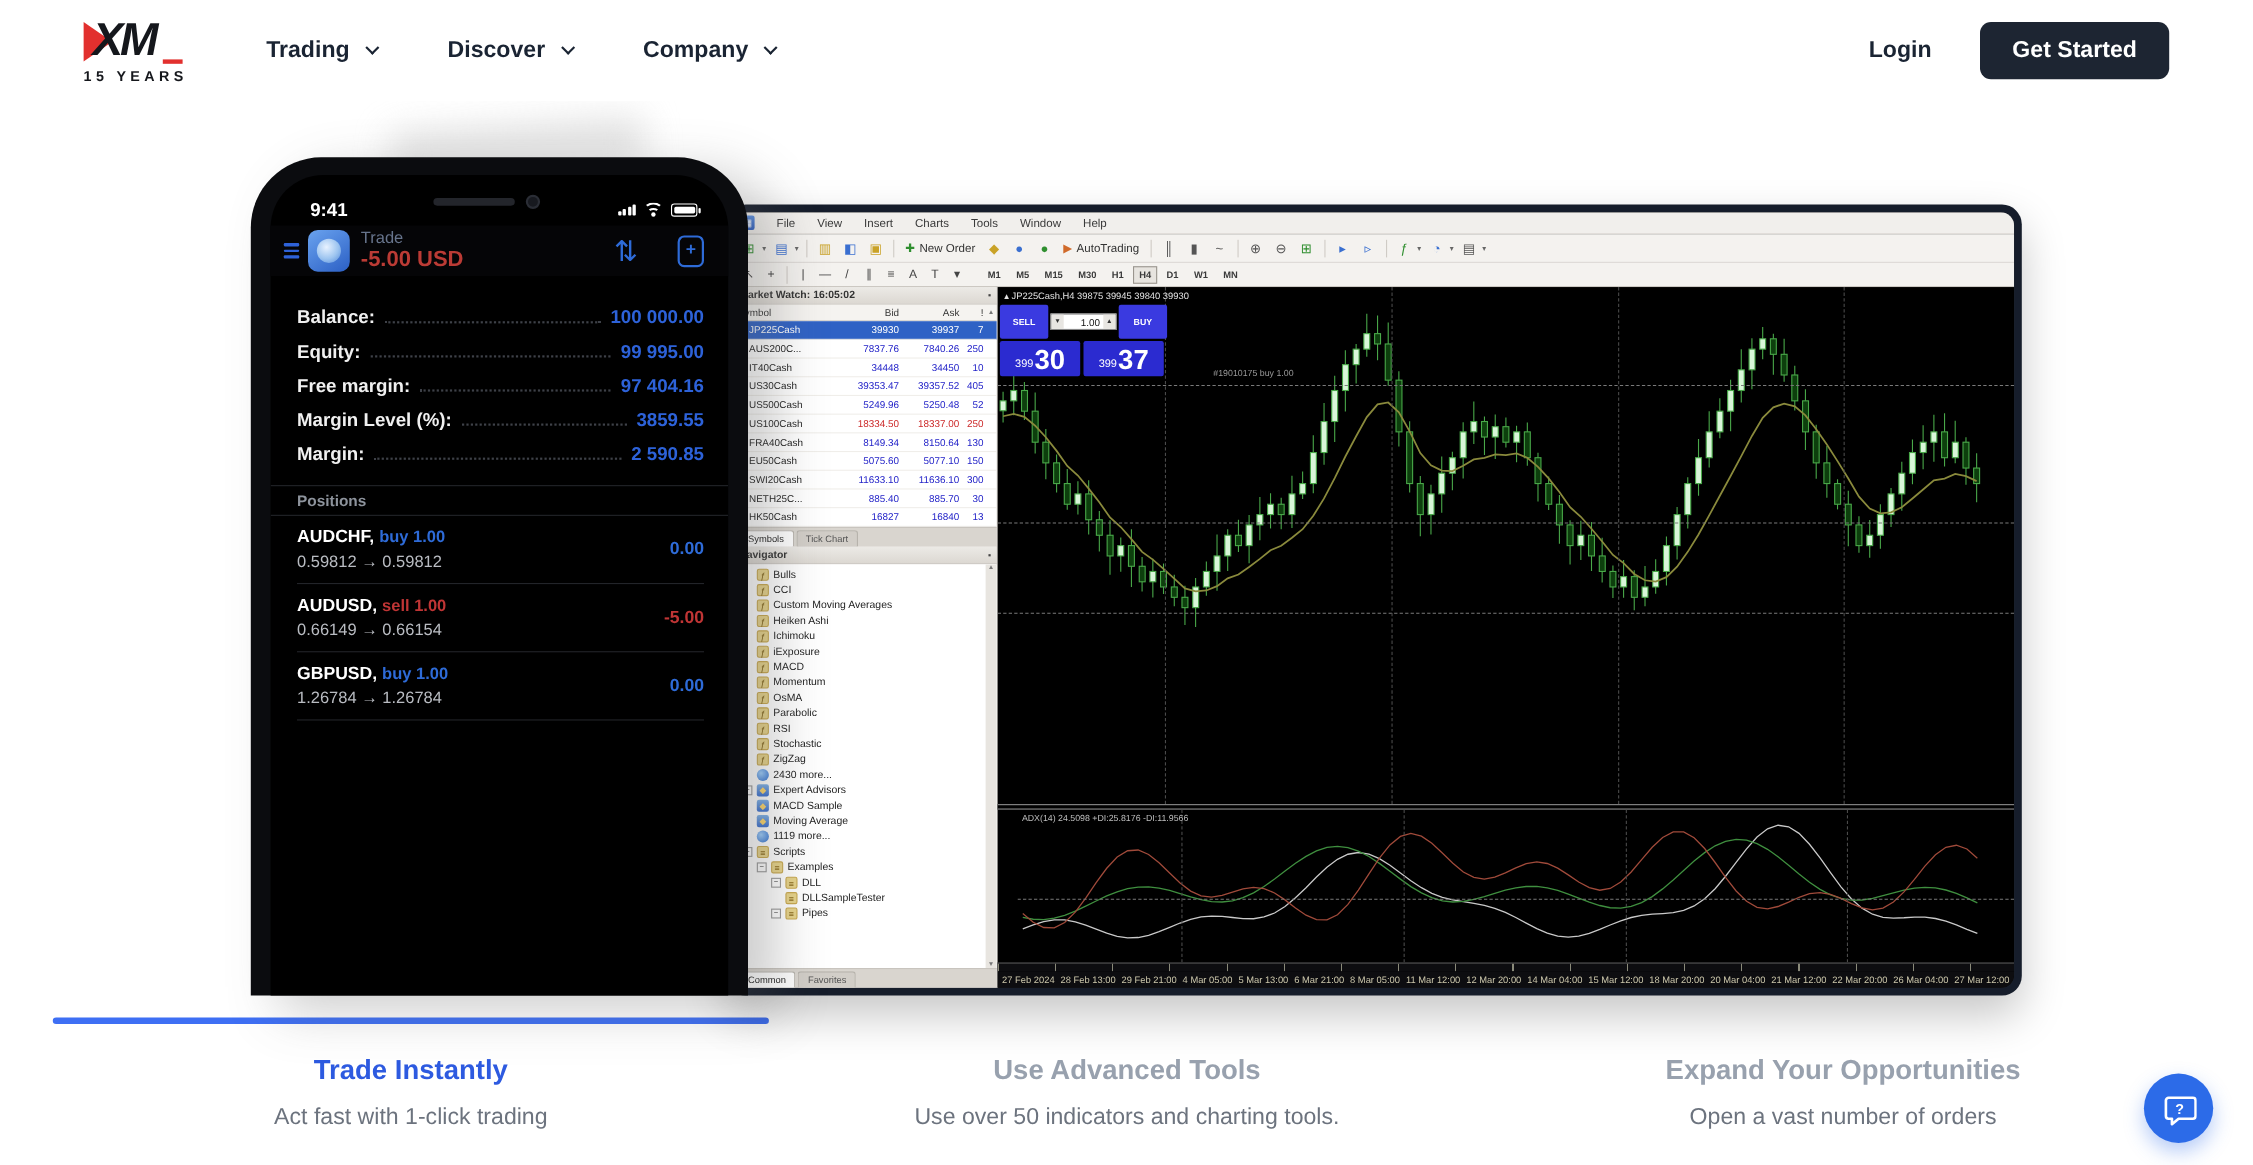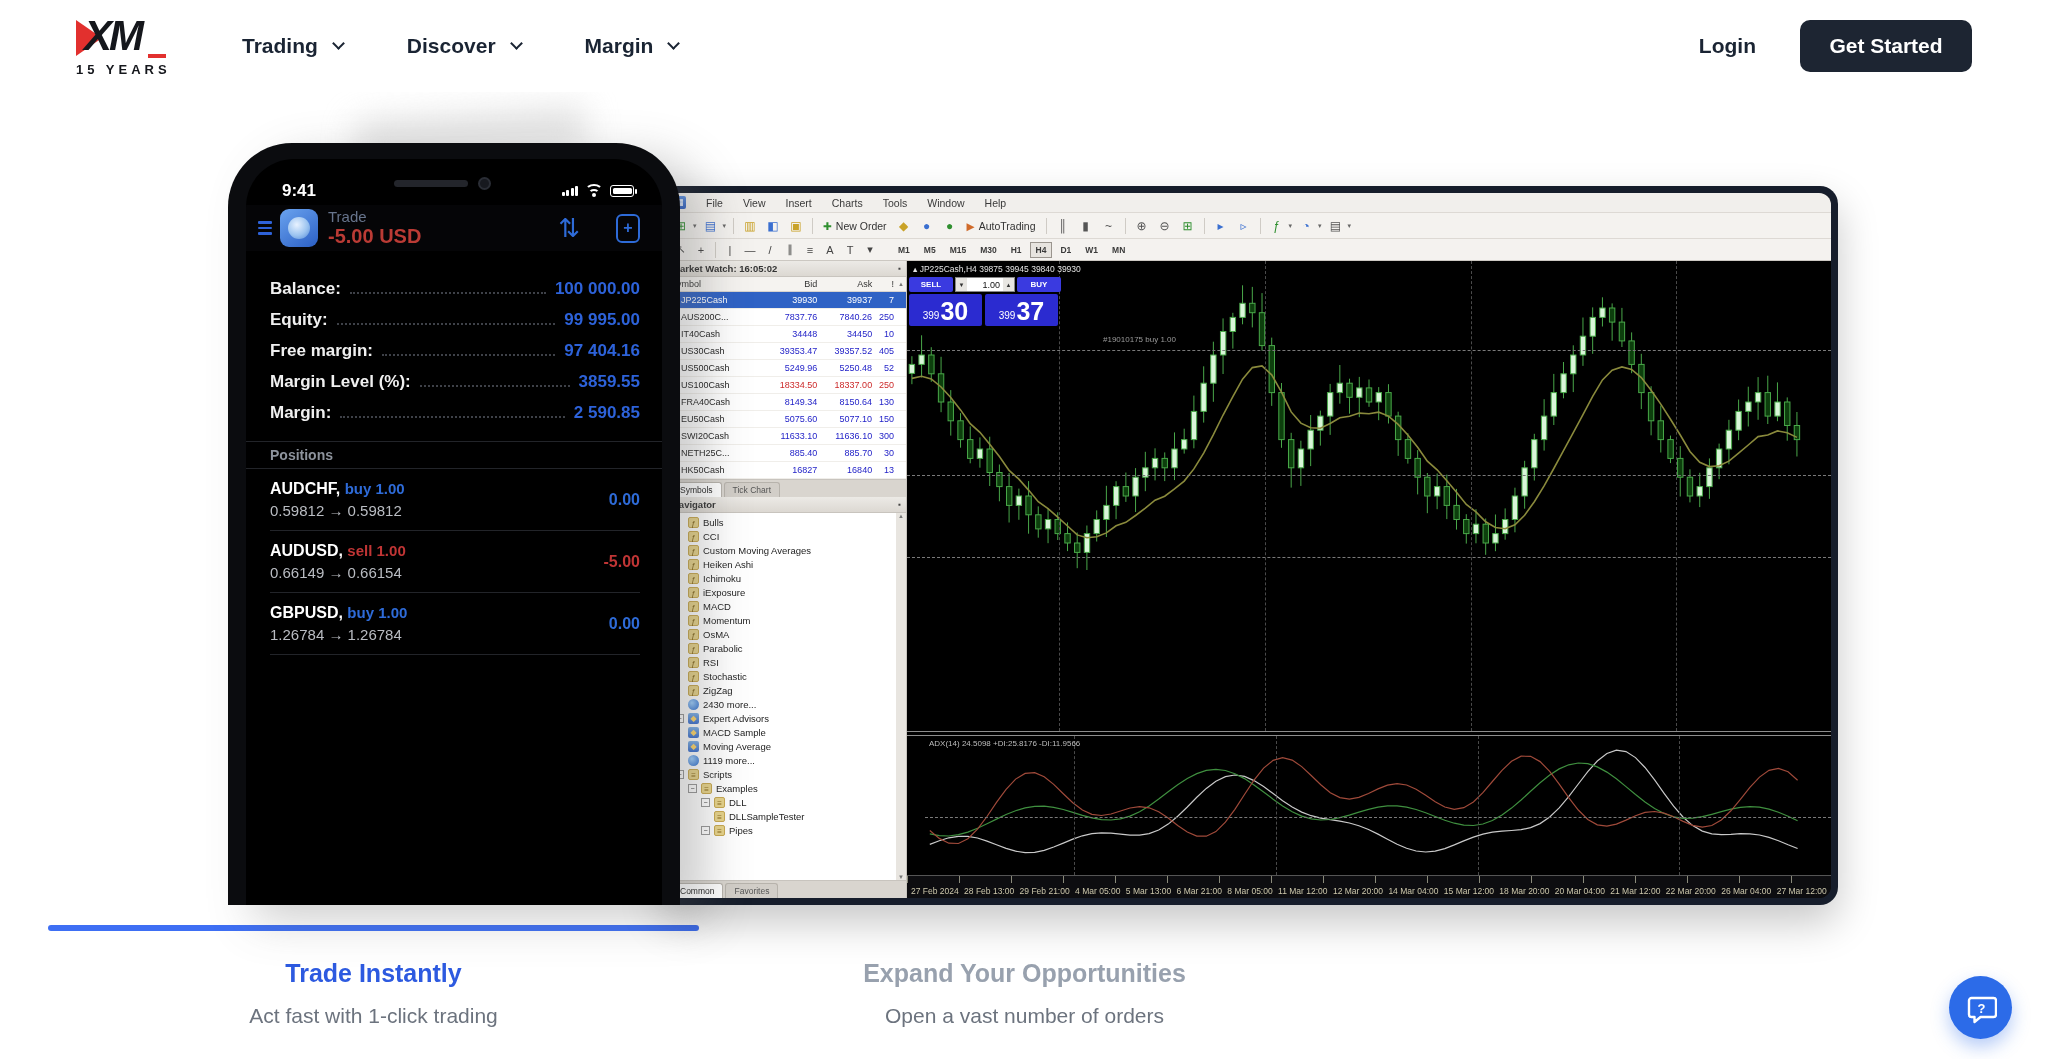--- a/index.html
+++ b/index.html
@@ -110,21 +110,21 @@
   .lvl { position:absolute; left:0; right:0; border-top:1px dashed #7a7a7a; }
   .vsep { position:absolute; top:0; bottom:0; border-left:1px dashed #4a4a4a; }
   .ohlc-line { position:absolute; top:3px; left:6px; font-size:8.5px; color:#e4e4e4; z-index:6; }
   .pos-label { position:absolute; left:196px; top:74px; font-size:8px; color:#9a9a9a; z-index:6; }
   .adx-label { position:absolute; top:3px; left:4px; font-size:8px; color:#bdbdbd; z-index:6; }
   svg.fill { position:absolute; inset:0; width:100%; height:100%; }
 
   
   .oneclick { position:absolute; left:2px; top:16px; width:152px; z-index:8; }
   .oc-row1 { display:flex; gap:2px; align-items:center; }
-  .oc-btn { width:44px; height:15px; background:#3a3ae0; color:#fff; font-size:8px; font-weight:bold;
+  .oc-btn { width:44px; height:31px; background:#3a3ae0; color:#fff; font-size:8px; font-weight:bold;
             display:flex; align-items:center; justify-content:center; border-radius:2px; cursor:pointer; }
   .oc-spin { display:flex; align-items:center; height:15px; border:1px solid #888; background:#fff; }
   .oc-arr { width:11px; height:13px; font-size:6px; color:#333; display:flex; align-items:center; justify-content:center;
             background:#e8e6e2; cursor:pointer; }
   .oc-vol { width:36px; text-align:right; font-size:9px; color:#111; padding-right:3px; }
   .oc-row2 { display:flex; gap:3px; margin-top:2px; }
   .oc-price { width:73px; height:32px; background:#2b2bd0; border-radius:2px; color:#fff; display:flex;
               align-items:flex-end; justify-content:center; padding-bottom:2px; cursor:pointer; }
   .oc-small { font-size:10px; margin-bottom:3px; margin-right:1px; }
   .oc-big { font-size:25px; font-weight:bold; line-height:25px; }
@@ -218,21 +218,21 @@
     <nav class="mainnav" id="mainnav">
         <a class="nav-item">
      <span>Trading</span>
      <span class="chev"></span>
         </a>
         <a class="nav-item">
      <span>Discover</span>
      <span class="chev"></span>
         </a>
         <a class="nav-item">
-     <span>Margin</span>
+     <span>Company</span>
      <span class="chev"></span>
         </a>
       </nav>
     <div class="nav-right">
       <a class="login">Login</a>
       <button class="get-started">Get Started</button>
     </div>
   </header>
 
   <div class="hero-shadow"></div>
@@ -882,20 +882,25 @@
   </div>
 
   <div class="features" id="features">
       <div class="feat active">
      <div class="feat-bar"></div>
      <div class="feat-title">Trade Instantly</div>
      <div class="feat-sub">Act fast with 1-click trading</div>
       </div>
       <div class="feat">
      <div class="feat-bar"></div>
+     <div class="feat-title">Use Advanced Tools</div>
+     <div class="feat-sub">Use over 50 indicators and charting tools.</div>
+      </div>
+      <div class="feat">
+     <div class="feat-bar"></div>
      <div class="feat-title">Expand Your Opportunities</div>
      <div class="feat-sub">Open a vast number of orders</div>
       </div>
     </div>
 
   <button class="chat-fab">
     <svg width="32" height="32" viewBox="0 0 32 32">
       <path d="M5 5 h22 a2.5 2.5 0 0 1 2.5 2.5 v14 a2.5 2.5 0 0 1 -2.5 2.5 h-13 l-6 5 v-5 h-3 a2.5 2.5 0 0 1 -2.5 -2.5 v-14 A2.5 2.5 0 0 1 5 5 z" fill="none" stroke="#ffffff" stroke-width="2.4" stroke-linejoin="round" transform="translate(1.5,1)"></path>
       <text x="16.5" y="20.5" font-size="13" font-weight="bold" fill="#ffffff" text-anchor="middle" font-family="Liberation Sans, sans-serif">?</text>
     </svg>

